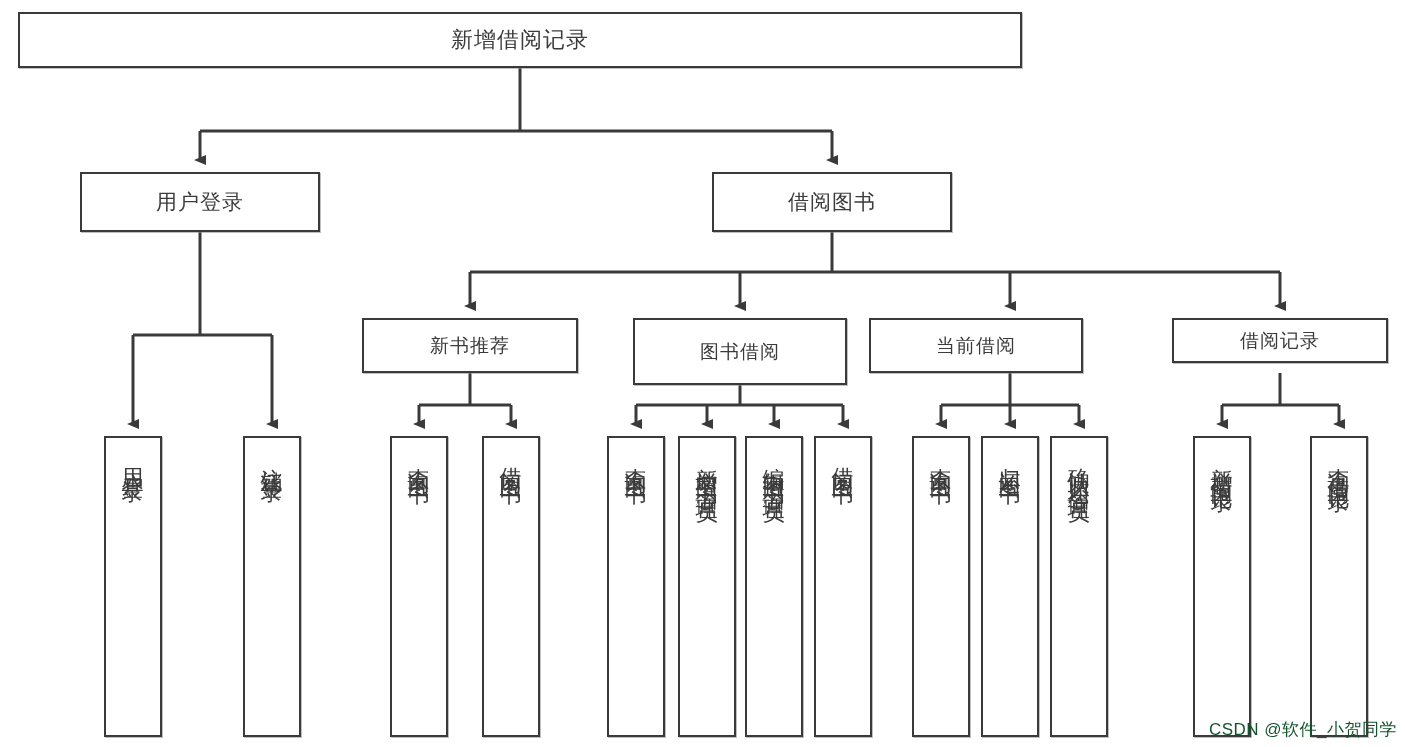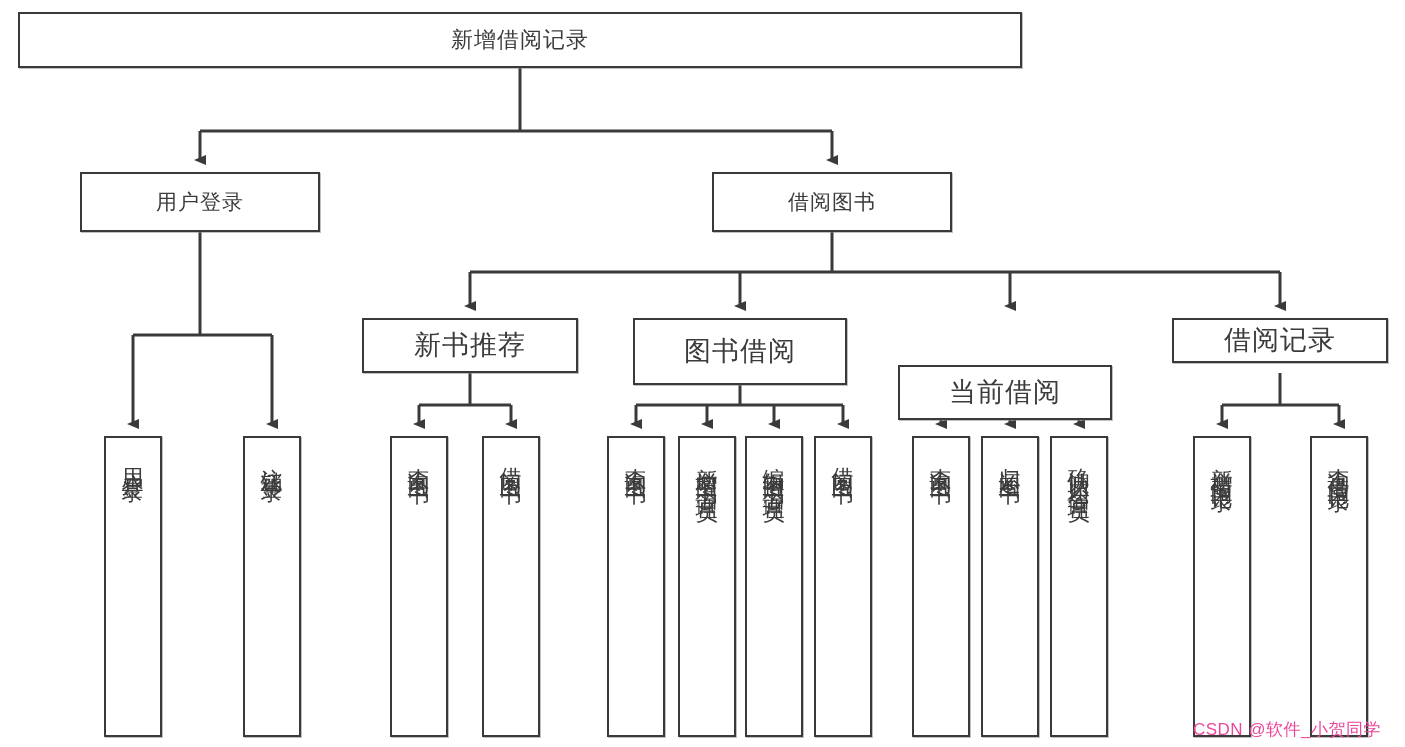--- a/index.html
+++ b/index.html
@@ -39,40 +39,40 @@
   }
   .node .label {
     font-size: 21px;
     line-height: 1.15;
     letter-spacing: 1px;
     white-space: nowrap;
     color: #3b3b3b;
   }
   .node.root .label { font-size: 22px; }
   .node.lvl2 .label { font-size: 21px; }
-  .node.lvl3 .label { font-size: 27px; font-family: Liberation Serif, serif; }
+  .node.lvl3 .label { font-size: 19px; font-family: Liberation Serif, serif; }
   .node.leaf {
     align-items: flex-start;
     justify-content: center;
     padding-top: 12px;
   }
   .node.leaf .label {
     writing-mode: vertical-rl;
     text-orientation: upright;
     font-size: 22px;
     letter-spacing: 5px;
     line-height: 1.05;
     white-space: nowrap;
   }
   .watermark {
     position: absolute;
-    right: 24px;
+    right: 8px;
     bottom: 6px;
     font-size: 17px;
-    color: #ec4899;
+    color: #14532d;
     letter-spacing: 0.5px;
     white-space: nowrap;
     font-family: "Liberation Sans", "DejaVu Sans", sans-serif;
   }
 </style>
 </head>
 <body>
 
 <div id="canvas">
 
@@ -136,21 +136,21 @@
   <div class="node lvl2" style="left:712px; top:172px; width:240px; height:60px;">
     <span class="label">借阅图书</span>
   </div>
 
   <div class="node lvl3" style="left:362px; top:318px; width:216px; height:55px;">
     <span class="label">新书推荐</span>
   </div>
   <div class="node lvl3" style="left:633px; top:318px; width:214px; height:67px;">
     <span class="label">图书借阅</span>
   </div>
-  <div class="node lvl3" style="left:898px; top:318px; width:214px; height:55px;margin-top:47px;">
+  <div class="node lvl3" style="left:869px; top:318px; width:214px; height:55px;">
     <span class="label">当前借阅</span>
   </div>
   <div class="node lvl3" style="left:1172px; top:318px; width:216px; height:45px;">
     <span class="label">借阅记录</span>
   </div>
 
   <div class="node leaf" style="left:104px; top:436px; width:58px; height:301px;">
     <span class="label">用户登录</span>
   </div>
   <div class="node leaf" style="left:243px; top:436px; width:58px; height:301px;">

